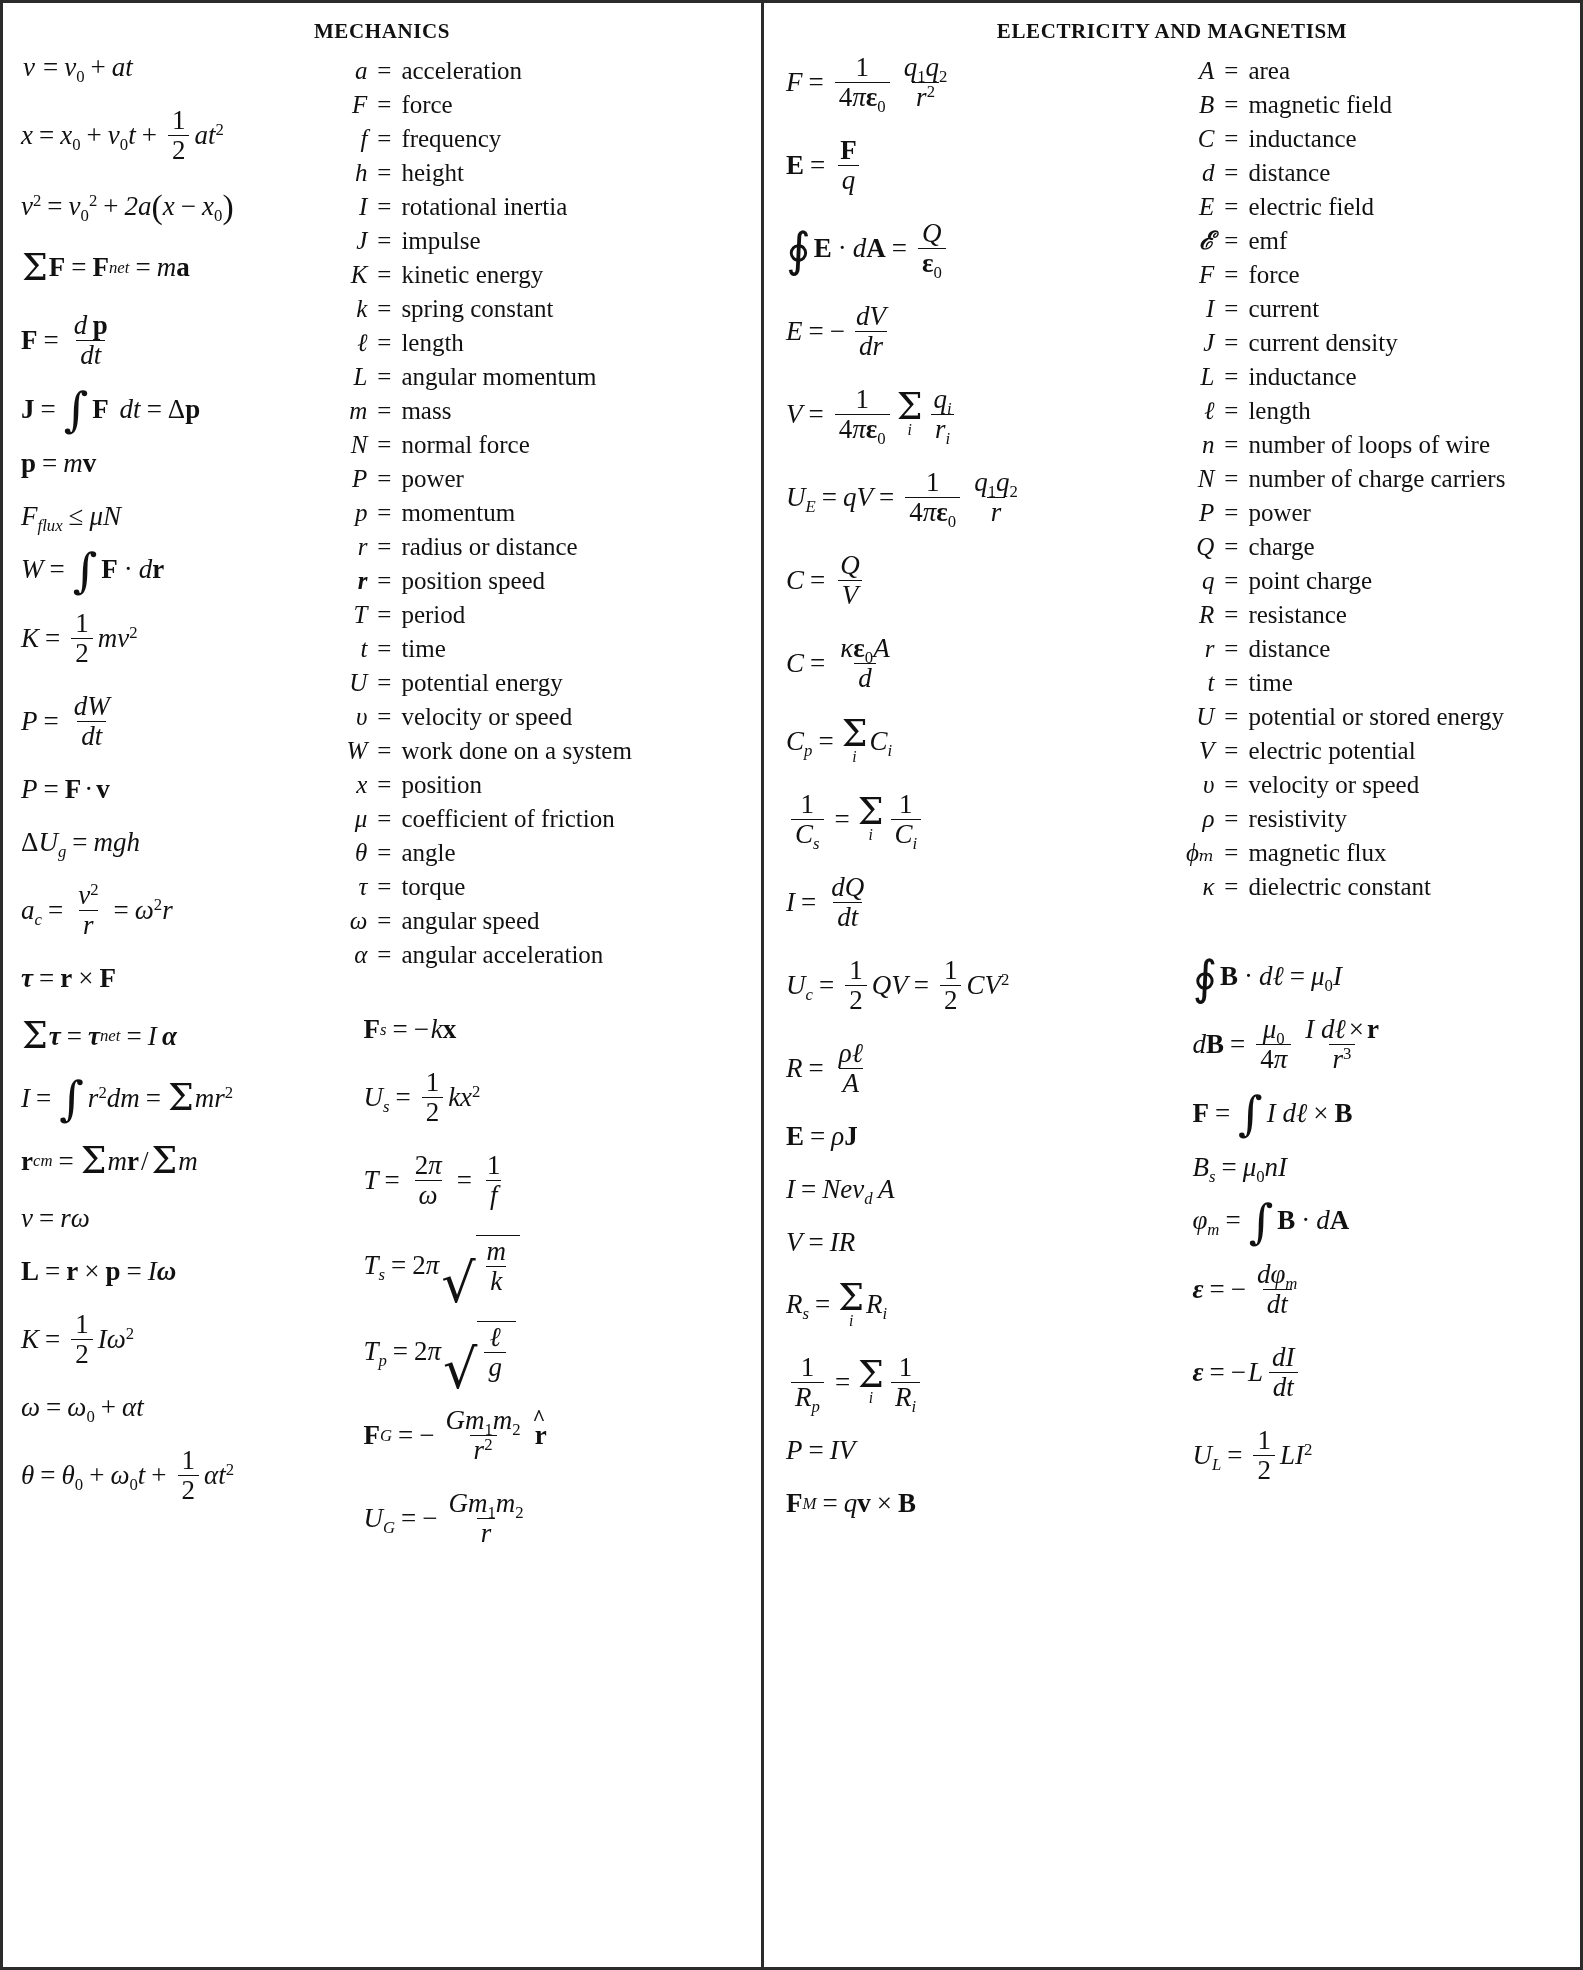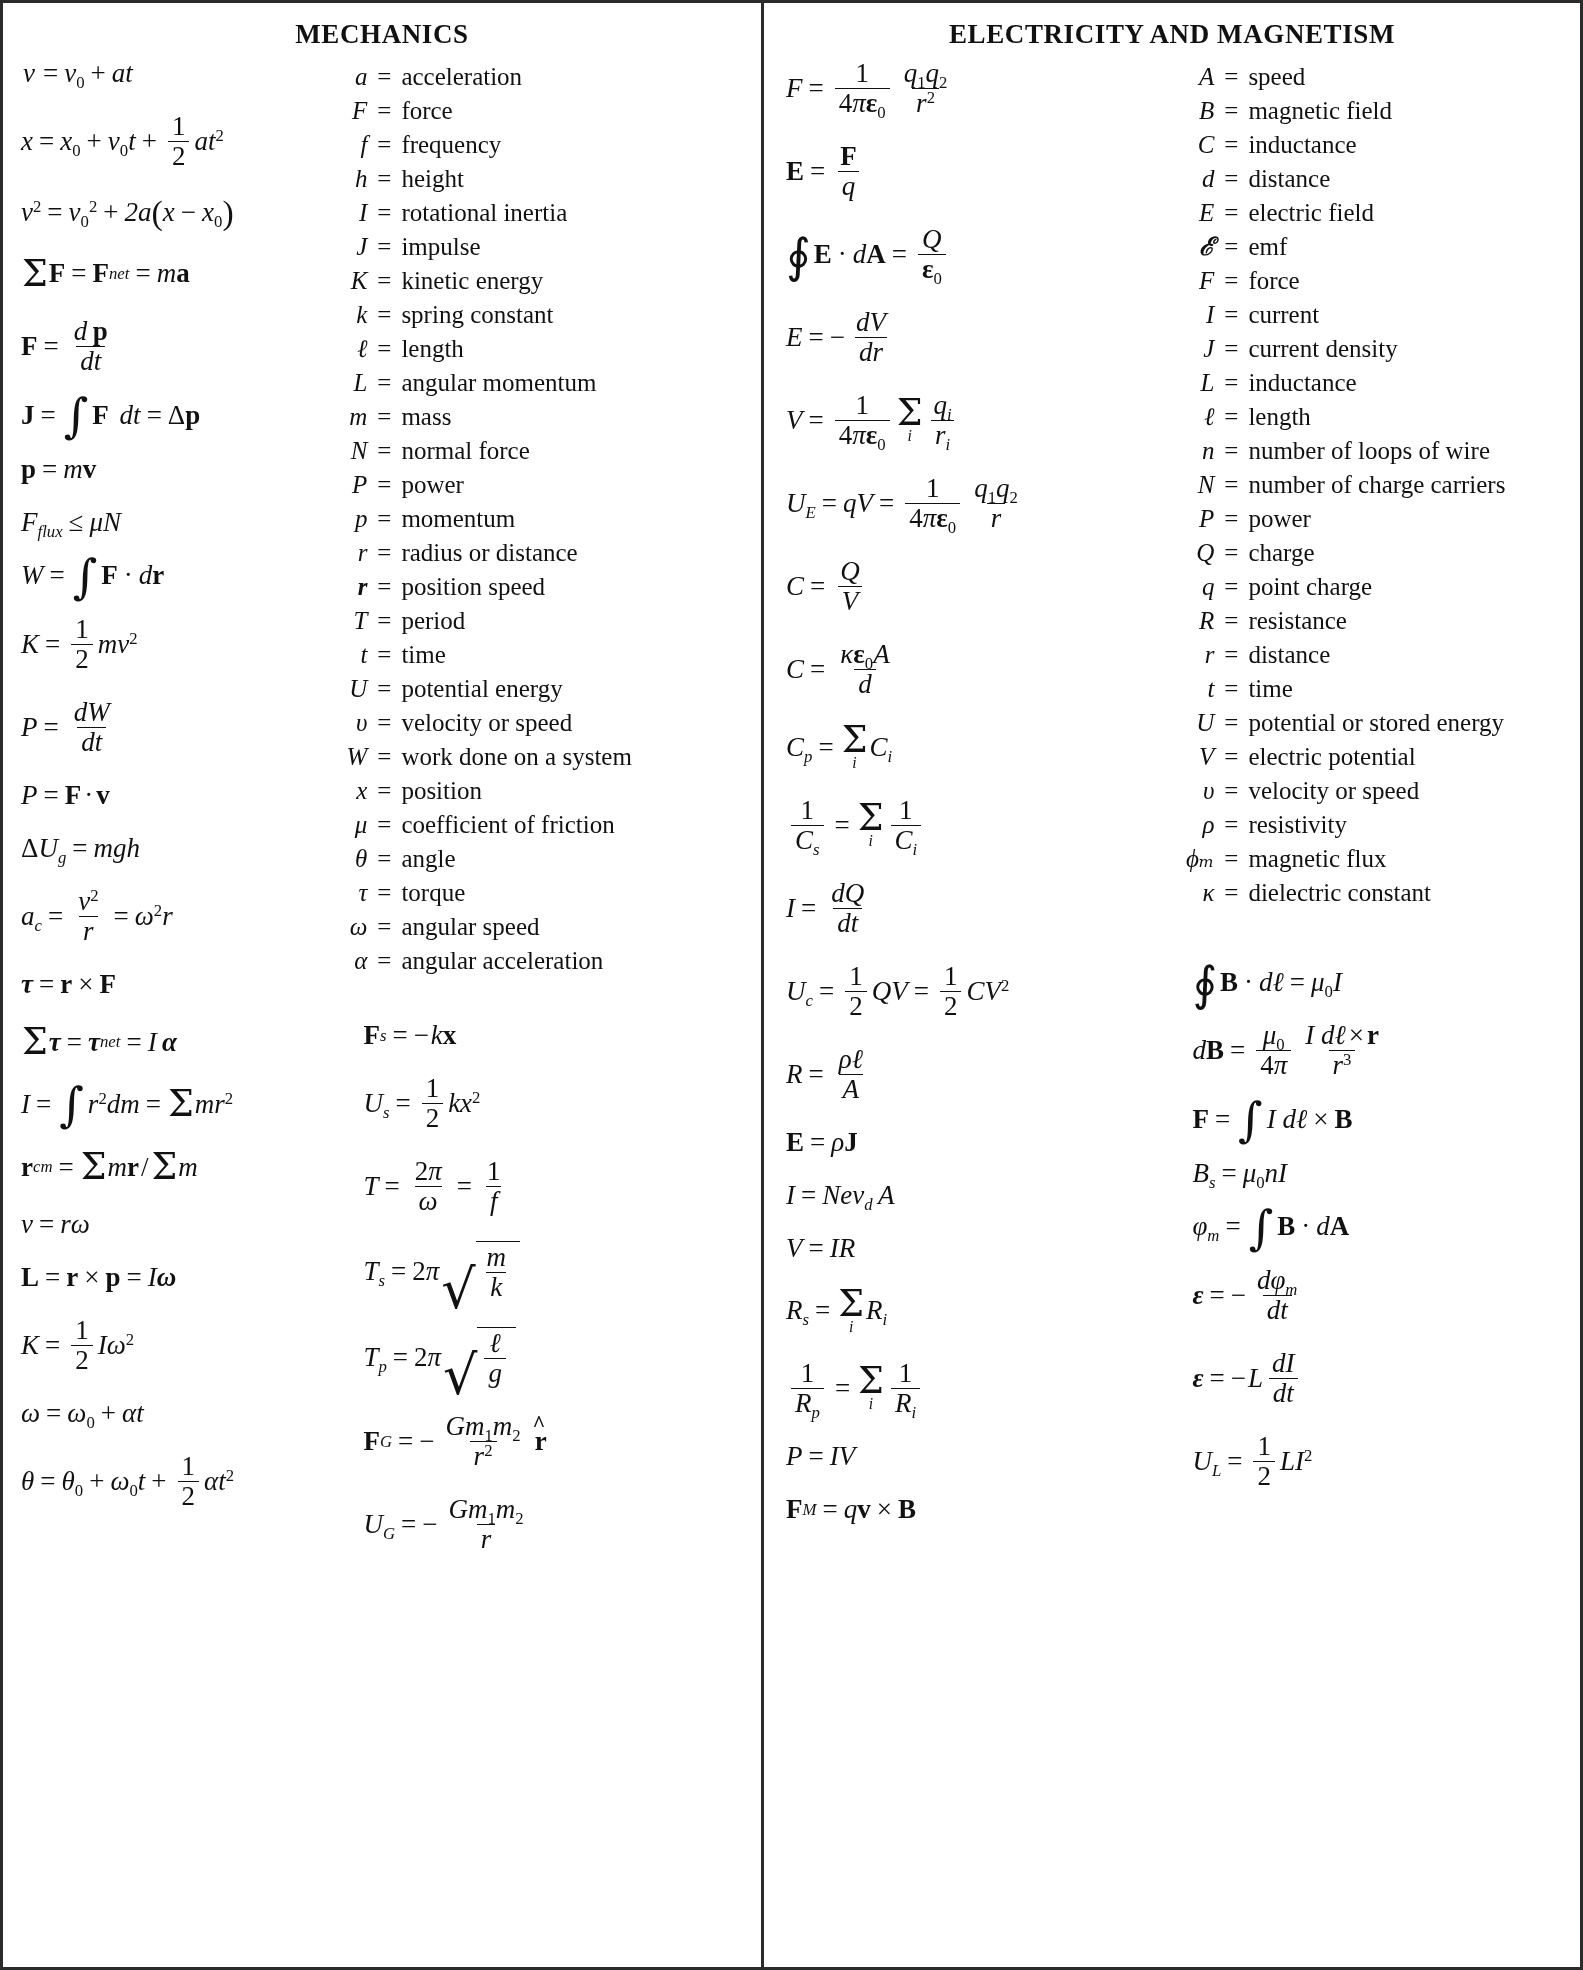--- a/index.html
+++ b/index.html
@@ -16,21 +16,21 @@
     box-sizing:border-box;
     display:flex;
     position:relative;
   }
   .panel{position:relative;box-sizing:border-box;}
   .panel.left{width:761px;border-right:3px solid #2b2b2b;}
   .panel.right{width:816px;}
   .panel-title{
     text-align:center;
     font-weight:bold;
-    font-size:27px;
+    font-size:21px;
     letter-spacing:.6px;
     padding-top:16px;
     font-family:"Liberation Serif","DejaVu Serif",serif;
   }
   .cols{display:flex;padding-top:10px;}
   
   .eq{
     font-size:27px;
     font-style:italic;
     line-height:1;
@@ -790,21 +790,21 @@
             <span class="bf">B</span>
         </div>
 
       </div>
 
       <div class="col-def-e">
         <div class="defs">
           <div class="def">
               <span class="sym">A</span>
               <span class="eqs">=</span>
-              <span class="desc">speed</span>
+              <span class="desc">area</span>
             </div>
           <div class="def">
               <span class="sym">B</span>
               <span class="eqs">=</span>
               <span class="desc">magnetic field</span>
             </div>
           <div class="def">
               <span class="sym">C</span>
               <span class="eqs">=</span>
               <span class="desc">inductance</span>

